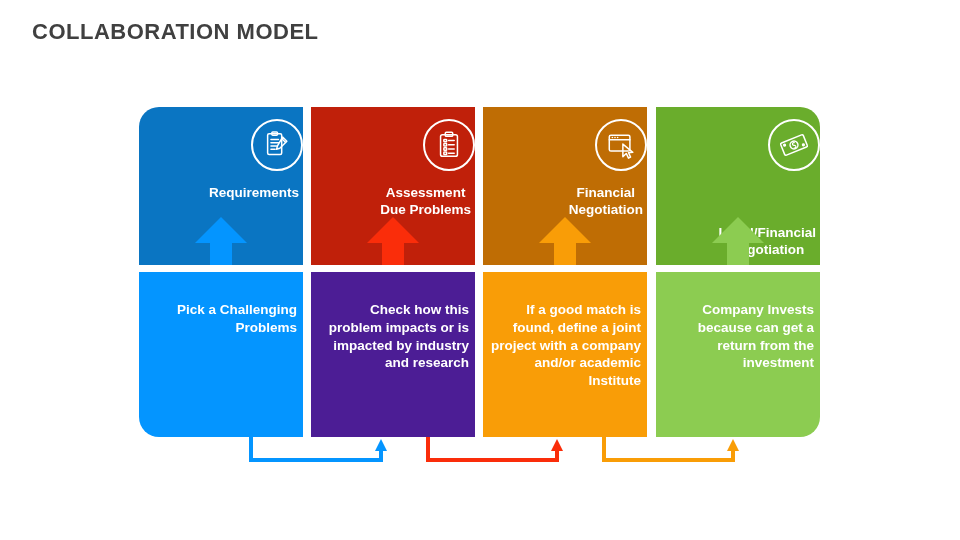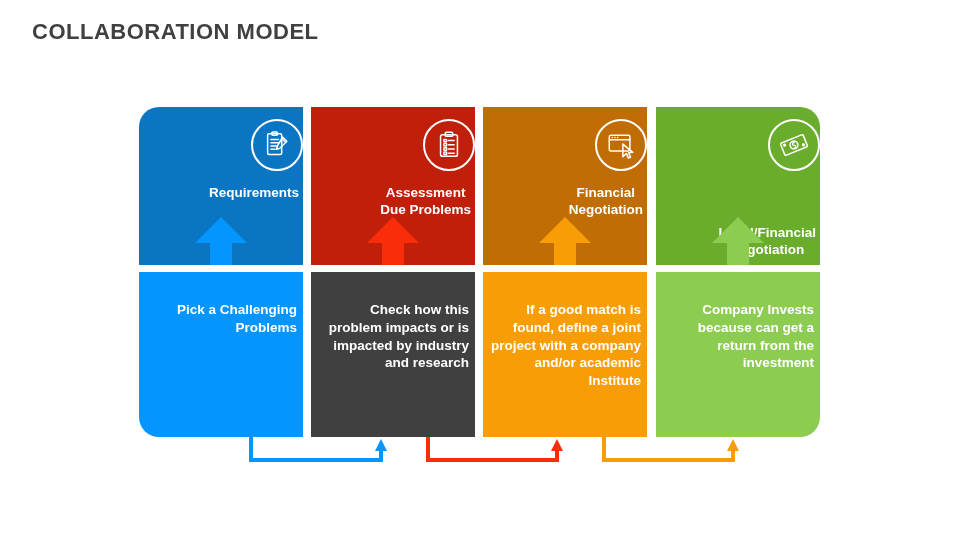--- a/index.html
+++ b/index.html
@@ -200,21 +200,21 @@
           <line x1="15.5" y1="24.8" x2="21.5" y2="24.8"></line>
         </svg>
       </div>
       <div class="card-title">Assessment
 Due Problems</div>
       <div class="arrow-wrap">
         <div class="arrow-head" style="border-bottom:26px solid #fa2d0a"></div>
         <div class="arrow-stem" style="background:#fa2d0a"></div>
       </div>
     </div>
-    <div class="textbox" style="background:#404040">
+    <div class="textbox" style="background:#4c1d95">
       <div class="textbox-text">Check how this problem impacts or is impacted by industry and research</div>
     </div>
   </div>
 
   <div class="column col-2">
     <div class="card" style="background:#bf6d04">
       <div class="icon-circle">
         <svg viewBox="0 0 32 32" fill="none" stroke="#ffffff" stroke-width="1.6" stroke-linecap="round" stroke-linejoin="round">
           <rect x="3.5" y="5.5" width="22" height="17" rx="1.8"></rect>
           <line x1="3.5" y1="10.5" x2="25.5" y2="10.5"></line>

